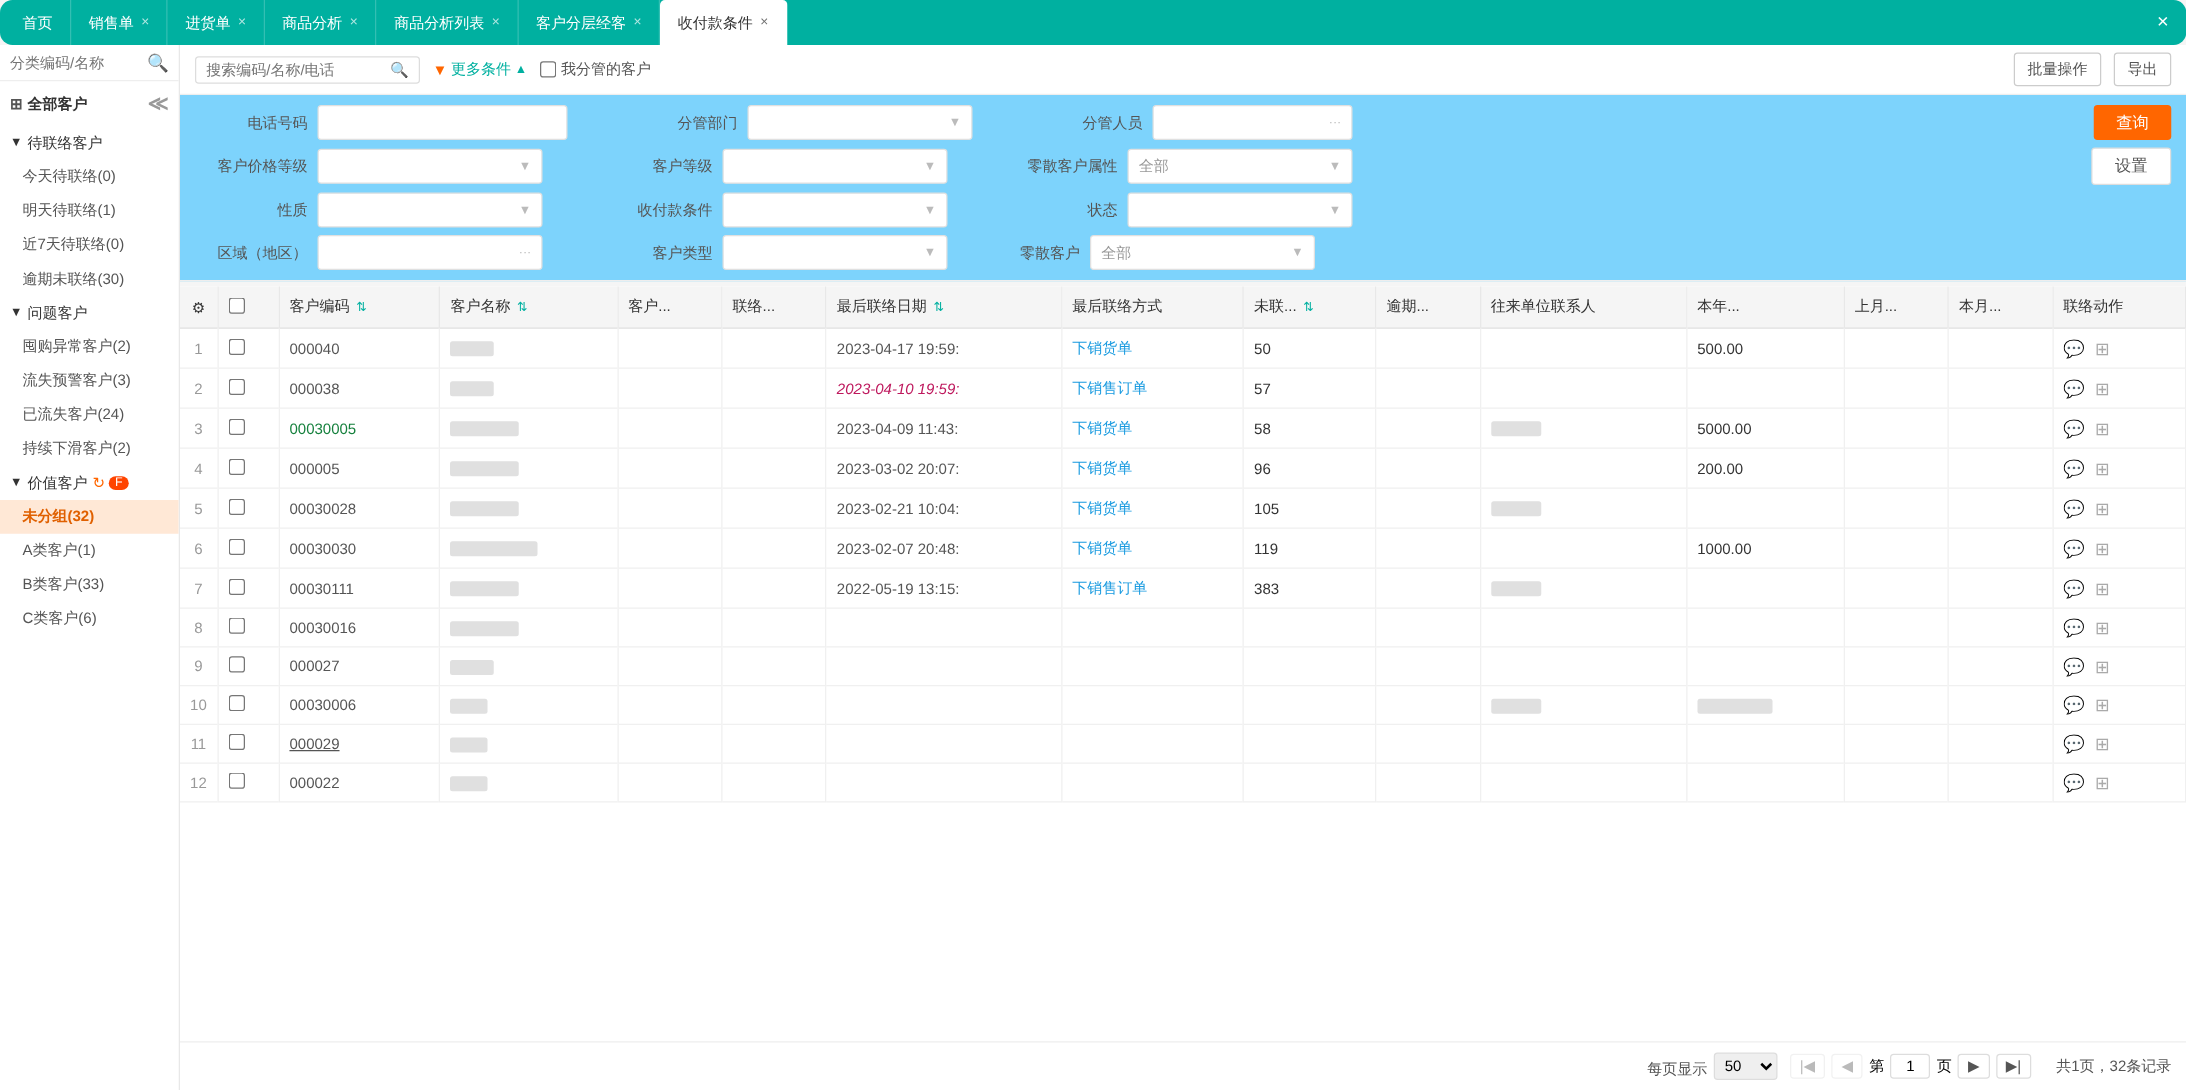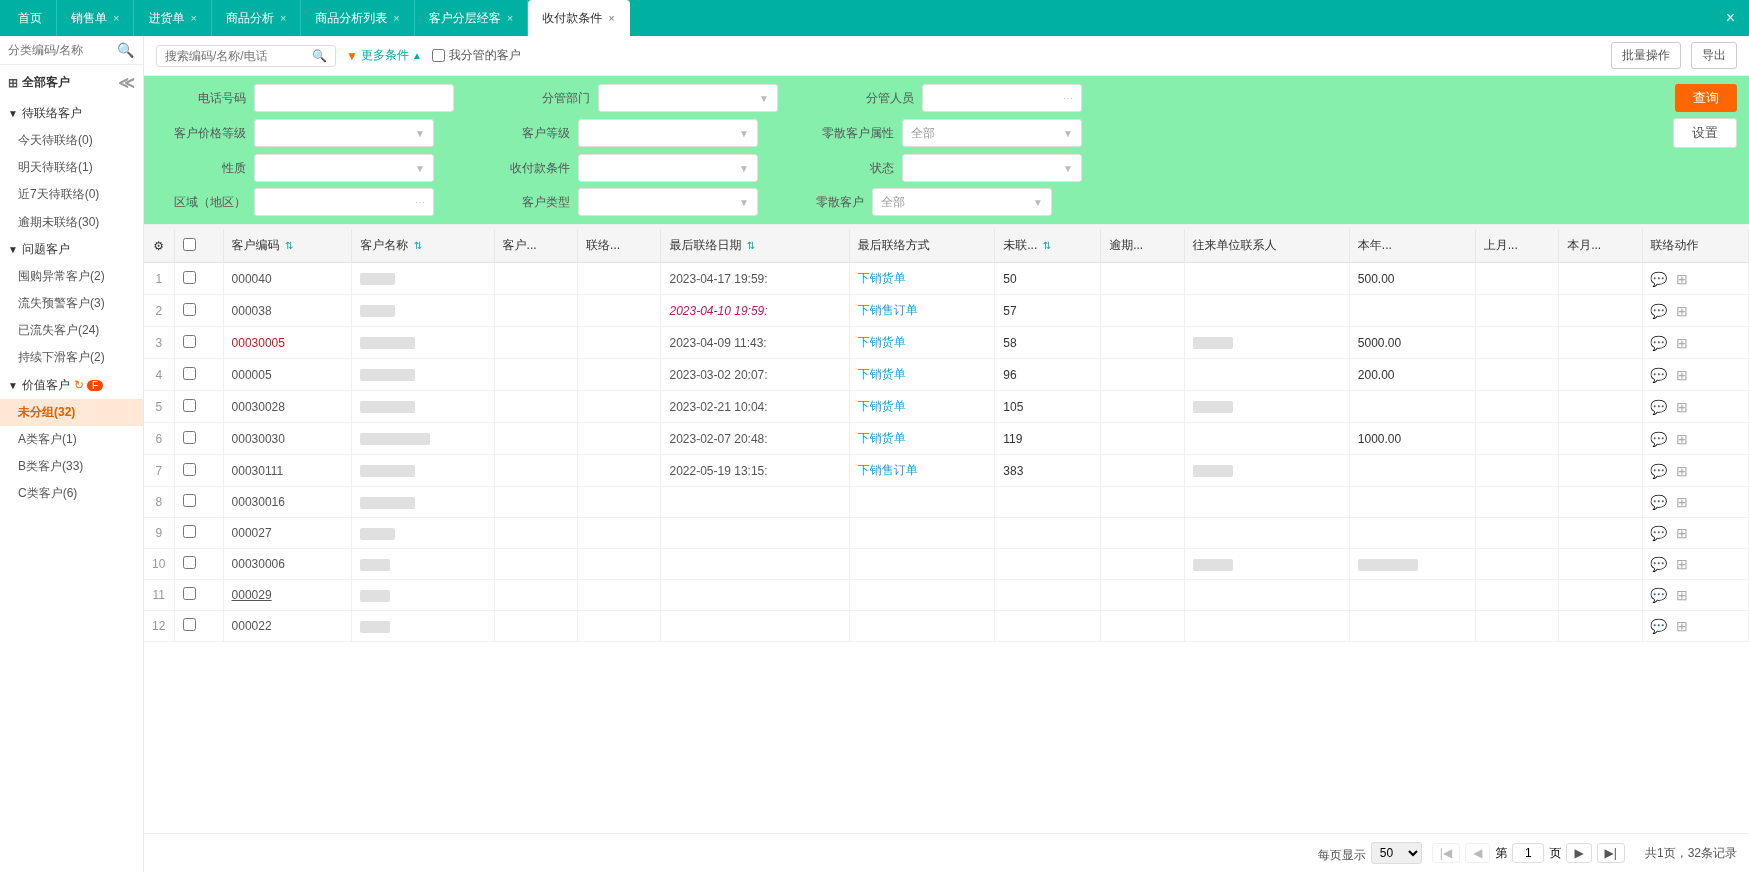--- a/index.html
+++ b/index.html
@@ -5,20 +5,21 @@
     * { box-sizing: border-box; margin: 0; padding: 0; font-family: 'Microsoft YaHei', Arial, sans-serif; font-size: 12px; }
     body { background: #f5f5f5; overflow: hidden; }
 
     
     .tab-bar {
       display: flex;
       align-items: center;
       background: #00b0a0;
       height: 36px;
       padding: 0 4px;
+      border-radius: 10px;
     }
     .tab-item {
       display: flex;
       align-items: center;
       padding: 0 14px;
       height: 36px;
       color: #fff;
       cursor: pointer;
       font-size: 13px;
       white-space: nowrap;
@@ -156,21 +157,21 @@
       background: #fff;
       padding: 4px 10px;
       cursor: pointer;
       border-radius: 3px;
       font-size: 12px;
       color: #555;
     }
 
     
     .advanced-filter {
-      background: #86efac;
+      background: #7dd3fc;
       padding: 8px 12px;
       border-bottom: 1px solid #eee;
     }
     .filter-row {
       display: flex;
       align-items: center;
       margin-bottom: 6px;
       gap: 8px;
     }
     .filter-label {
@@ -647,21 +648,21 @@
     <td>
       <div class="action-icons">
         <span class="action-icon" title="联络">💬</span>
         <span class="action-icon" title="更多">⊞</span>
       </div>
     </td>
   </tr>
             <tr>
     <td style="text-align:center;color:#999;">3</td>
     <td><input type="checkbox" style=""></td>
-    <td style="color:#b91c1c;">00030005</td>
+    <td style="color:#15803d;">00030005</td>
     <td><span class="blurred" style="width:55px;">&nbsp;</span></td>
     <td></td>
     <td></td>
     <td style="color:#555;">2023-04-09 11:43:</td>
     <td><a class="td-link">下销货单</a></td>
     <td style="color:#333;">58</td>
     <td></td>
     <td><span class="blurred blurred-sm">&nbsp;</span></td>
     <td>5000.00</td>
     <td></td>

